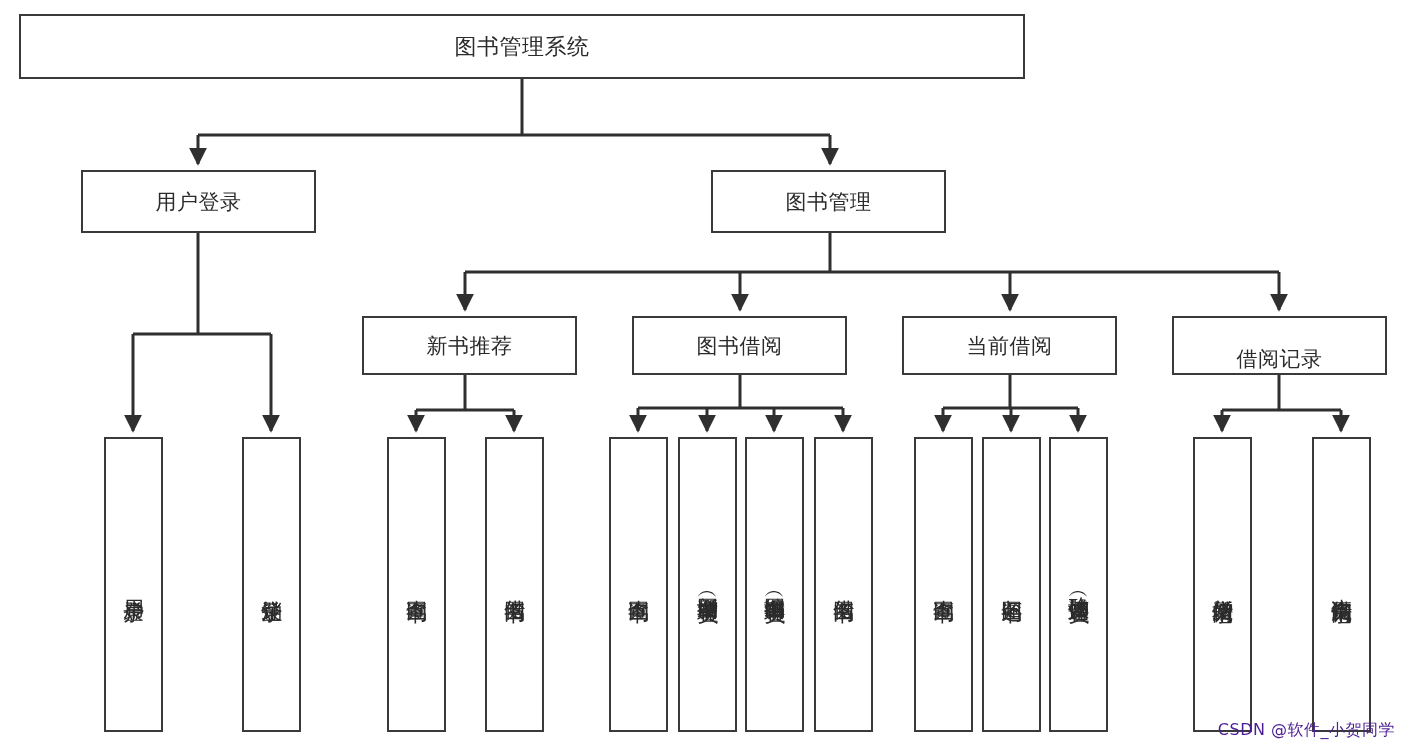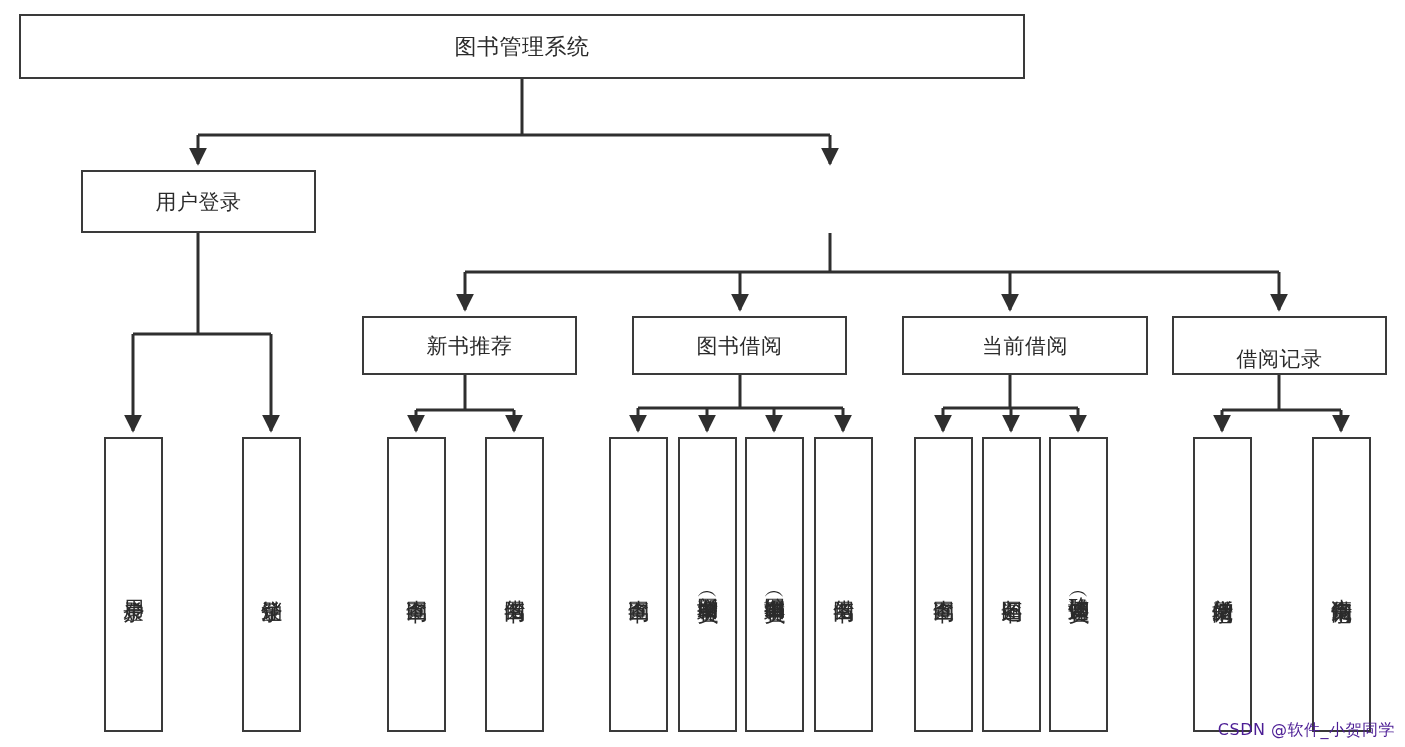--- a/index.html
+++ b/index.html
@@ -126,28 +126,31 @@
     </g>
   </svg>
 
   <div class="node node-h node-root" style="left:19px; top:14px; width:1006px; height:65px;">
     <span>图书管理系统</span>
   </div>
 
   <div class="node node-h" style="left:81px; top:170px; width:235px; height:63px;">
     <span>用户登录</span>
   </div>
+  <div class="node node-h" style="left:711px; top:170px; width:235px; height:63px;">
+    <span>图书管理</span>
+  </div>
 
   <div class="node node-h" style="left:362px; top:316px; width:215px; height:59px;">
     <span>新书推荐</span>
   </div>
   <div class="node node-h" style="left:632px; top:316px; width:215px; height:59px;">
     <span>图书借阅</span>
   </div>
-  <div class="node node-h" style="left:902px; top:316px; width:246px; height:59px;">
+  <div class="node node-h" style="left:902px; top:316px; width:215px; height:59px;">
     <span>当前借阅</span>
   </div>
   <div class="node node-h" style="left:1172px; top:316px; width:215px; height:59px;align-items:flex-end;">
     <span>借阅记录</span>
   </div>
 
   <div class="node node-v" style="left:104px; top:437px; width:59px; height:295px;">
     <span class="vlabel">用户登录</span>
   </div>
   <div class="node node-v" style="left:242px; top:437px; width:59px; height:295px;">

